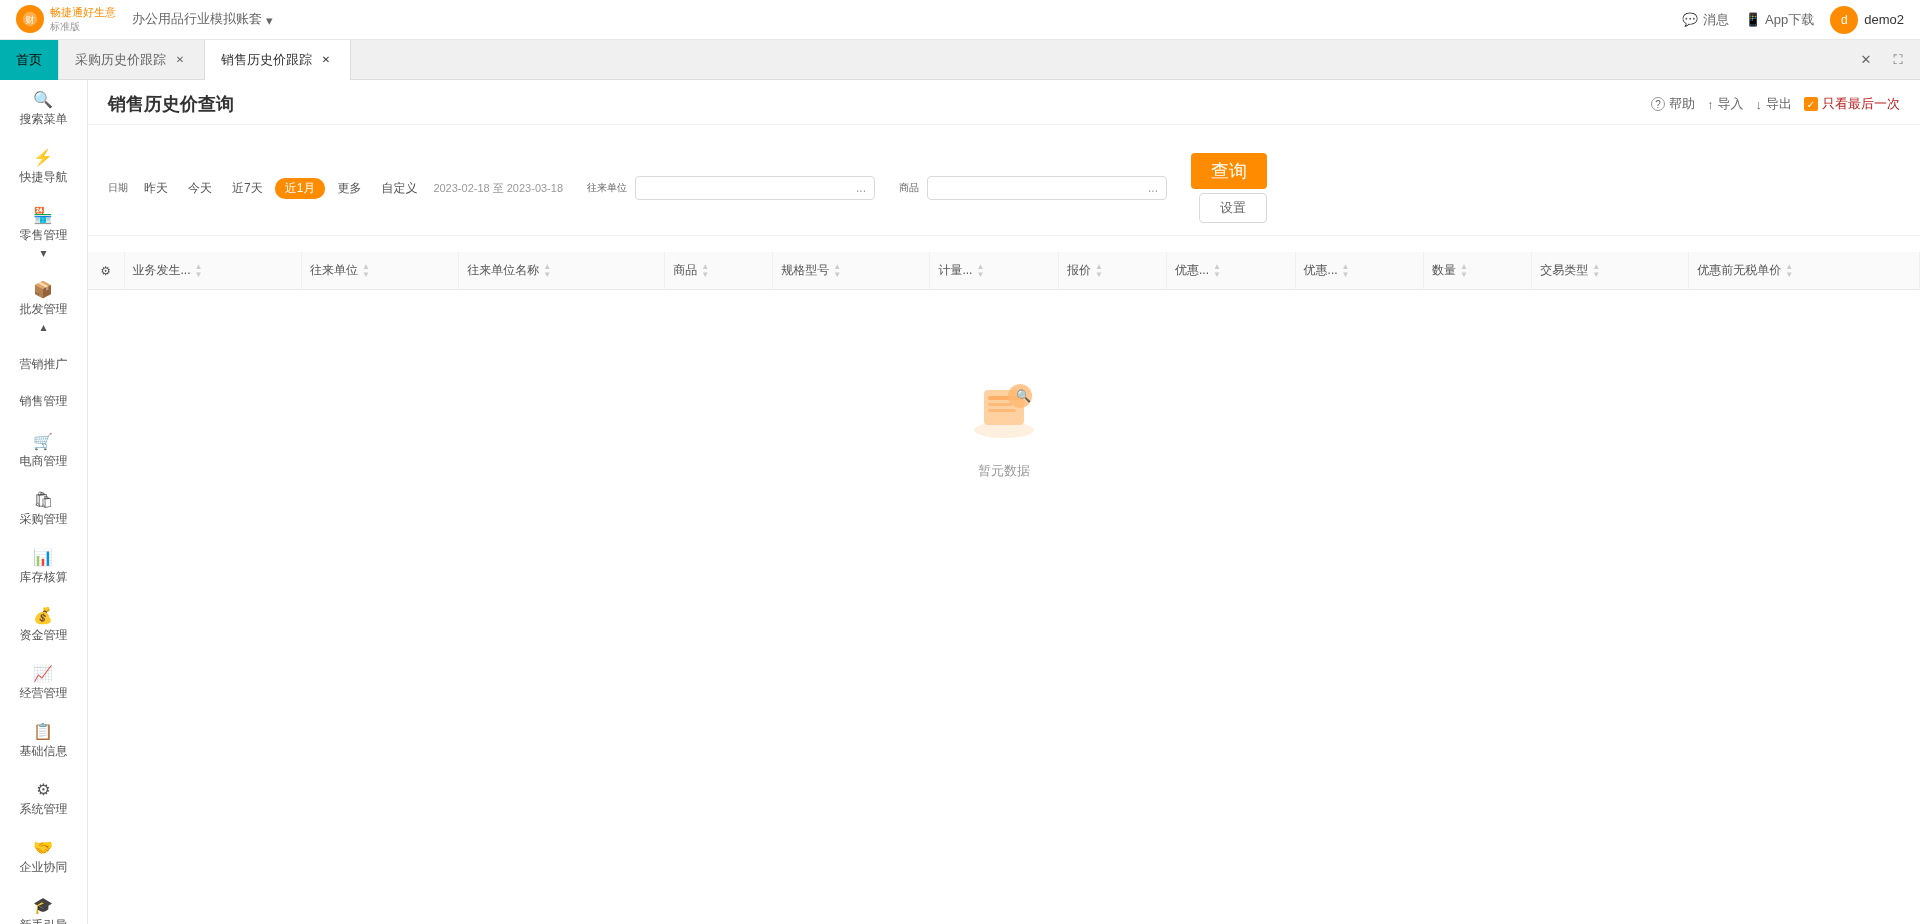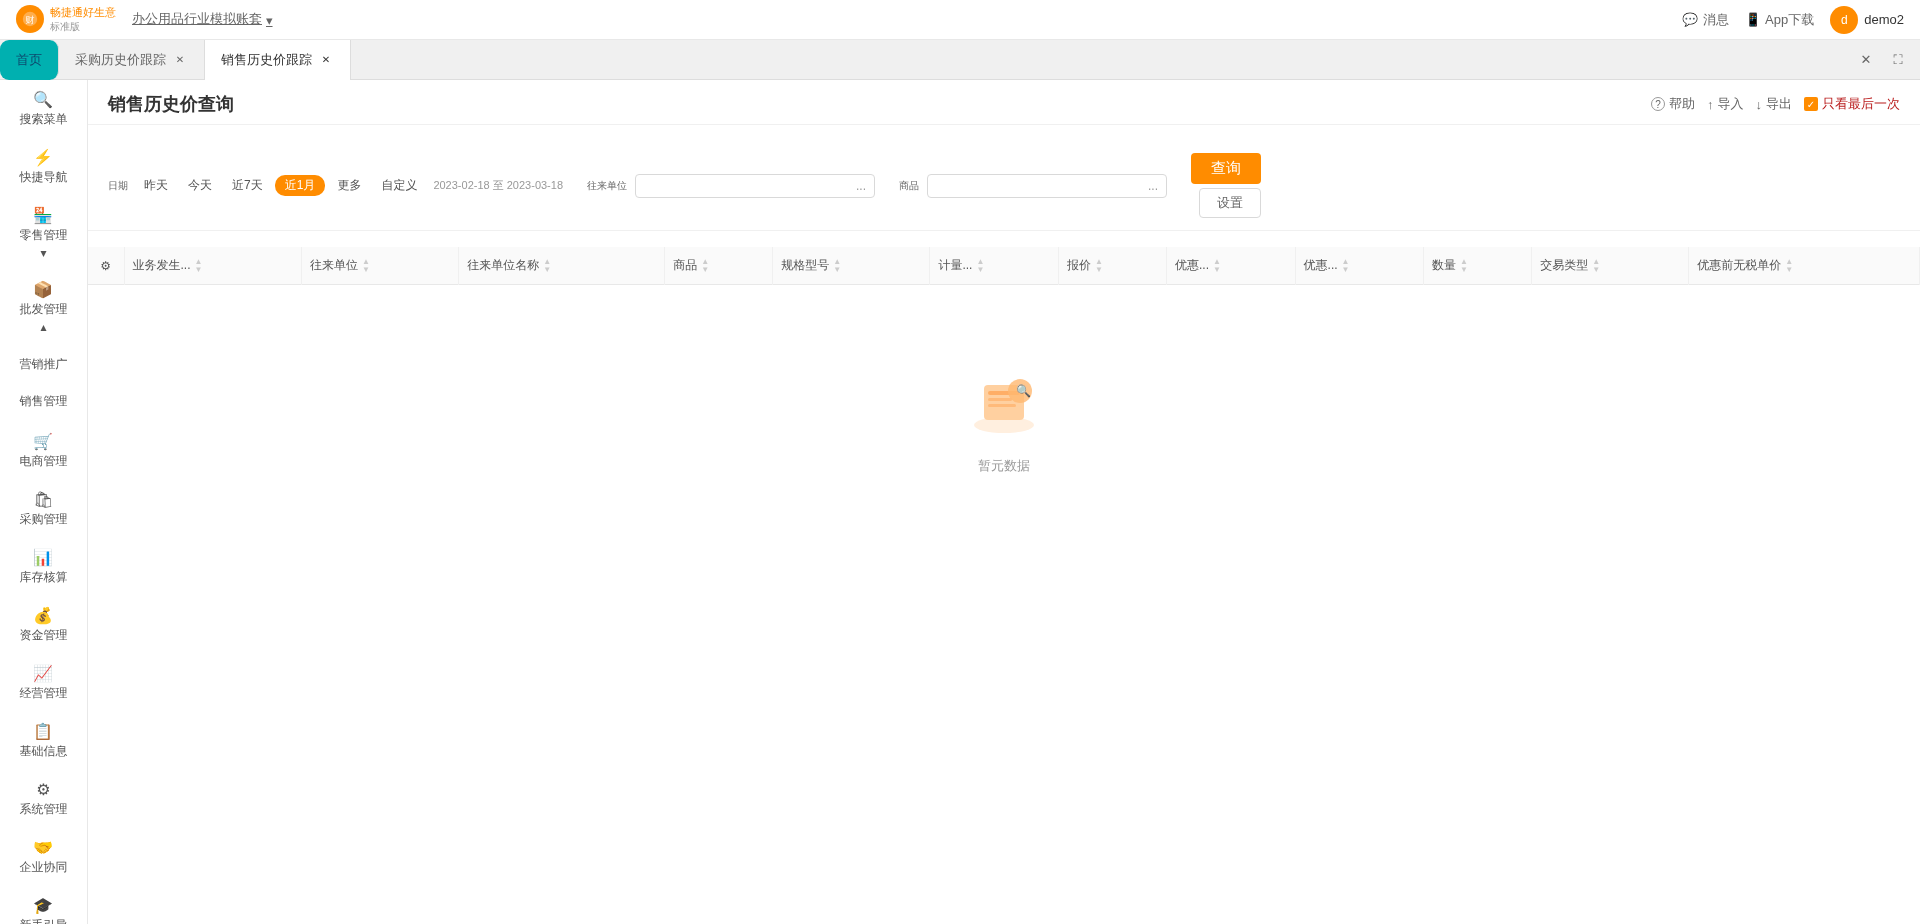--- a/index.html
+++ b/index.html
@@ -6,31 +6,31 @@
     body { font-family: 'Microsoft YaHei', sans-serif; font-size: 13px; background: #f5f5f5; color: #333; width: 1920px; height: 924px; overflow: hidden; display: flex; flex-direction: column; }
 
     
     .topbar { height: 40px; background: #fff; display: flex; align-items: center; justify-content: space-between; padding: 0 16px; border-bottom: 1px solid #e8e8e8; flex-shrink: 0; }
     .topbar-left { display: flex; align-items: center; gap: 8px; }
     .logo-area { display: flex; align-items: center; gap: 6px; }
     .logo-icon { width: 28px; height: 28px; background: #ff8c00; border-radius: 50%; display: flex; align-items: center; justify-content: center; }
     .logo-icon svg { width: 18px; height: 18px; fill: white; }
     .logo-text { font-size: 11px; color: #ff8c00; line-height: 1.3; }
     .logo-sub { font-size: 10px; color: #999; }
-    .app-selector { display: flex; align-items: flex-end; gap: 4px; color: #666; font-size: 13px; cursor: pointer; padding: 4px 8px; border-radius: 4px; text-decoration: underline; }
+    .app-selector { display: flex; align-items: flex-end; gap: 4px; color: #666; font-size: 13px; cursor: pointer; padding: 4px 8px; border-radius: 4px; }
     .topbar-right { display: flex; align-items: center; gap: 16px; }
     .topbar-action { display: flex; align-items: center; gap: 4px; color: #666; font-size: 13px; cursor: pointer; }
     .user-area { display: flex; align-items: center; gap: 6px; cursor: pointer; }
     .avatar { width: 28px; height: 28px; border-radius: 50%; background: #ff8c00; display: flex; align-items: center; justify-content: center; color: white; font-size: 12px; }
 
     
     .tabbar { height: 40px; background: #f0f0f0; display: flex; align-items: center; padding: 0; flex-shrink: 0; border-bottom: 1px solid #ddd; }
     .tab { display: flex; align-items: center; height: 40px; padding: 0 16px; cursor: pointer; font-size: 13px; color: #666; gap: 6px; border-right: 1px solid #ddd; position: relative; }
     .tab.active { background: #fff; color: #333; font-weight: 500; }
-    .tab.home { background: #00b0b0; color: #0c4a6e; border-radius: 9px; }
+    .tab.home { background: #00b0b0; color: #000000; }
     .tab-close { width: 16px; height: 16px; border-radius: 50%; display: flex; align-items: center; justify-content: center; font-size: 10px; cursor: pointer; }
     .tabbar-actions { margin-left: auto; display: flex; align-items: center; padding-right: 8px; gap: 4px; }
     .tabbar-btn { width: 28px; height: 28px; display: flex; align-items: center; justify-content: center; cursor: pointer; border-radius: 4px; color: #666; }
 
     
     .main-layout { display: flex; flex: 1; overflow: hidden; }
 
     
     .sidebar { width: 88px; background: #fff; border-right: 1px solid #e8e8e8; display: flex; flex-direction: column; overflow-y: auto; flex-shrink: 0; }
     .sidebar-item { display: flex; flex-direction: column; align-items: center; padding: 10px 4px; cursor: pointer; font-size: 12px; color: #555; gap: 2px; }
@@ -54,21 +54,21 @@
     .filter-row { display: flex; align-items: center; gap: 24px; flex-wrap: wrap; }
     .filter-group { display: flex; align-items: center; gap: 8px; }
     .filter-label { color: #666; font-size: 10px; white-space: nowrap; }
     .date-btns { display: flex; align-items: center; gap: 4px; }
     .date-btn { padding: 2px 8px; border-radius: 4px; cursor: pointer; font-size: 12px; color: #555; border: none; background: transparent; }
     .date-btn.active { background: #ff8c00; color: white; border-radius: 10px; padding: 2px 10px; }
     .date-range { color: #999; font-size: 11px; }
     .filter-input { display: flex; align-items: center; border: 1px solid #d9d9d9; border-radius: 4px; padding: 4px 8px; min-width: 200px; background: #fff; cursor: pointer; gap: 4px; }
     .filter-input-text { flex: 1; font-size: 13px; color: #999; }
     .filter-dots { color: #999; font-size: 12px; }
-    .query-btn { background: #ff8c00; color: white; border: none; border-radius: 4px; padding: 6px 20px; font-size: 15px; cursor: pointer; }
+    .query-btn { background: #ff8c00; color: white; border: none; border-radius: 4px; padding: 6px 20px; font-size: 18px; cursor: pointer; }
     .settings-btn { background: #fff; color: #666; border: 1px solid #d9d9d9; border-radius: 4px; padding: 5px 14px; font-size: 13px; cursor: pointer; margin-left: 8px; }
     .filter-actions { display: flex; flex-direction: column; gap: 4px; }
 
     
     .table-area { flex: 1; overflow: auto; }
     table { width: 100%; border-collapse: collapse; font-size: 12px; }
     thead tr { background: #fafafa; border-bottom: 1px solid #e8e8e8; }
     th { padding: 10px 8px; text-align: left; color: #555; font-weight: 500; white-space: nowrap; border-right: 1px solid #f0f0f0; position: relative; }
     th .th-inner { display: flex; align-items: center; gap: 4px; }
     th .sort-arrows { display: flex; flex-direction: column; }

